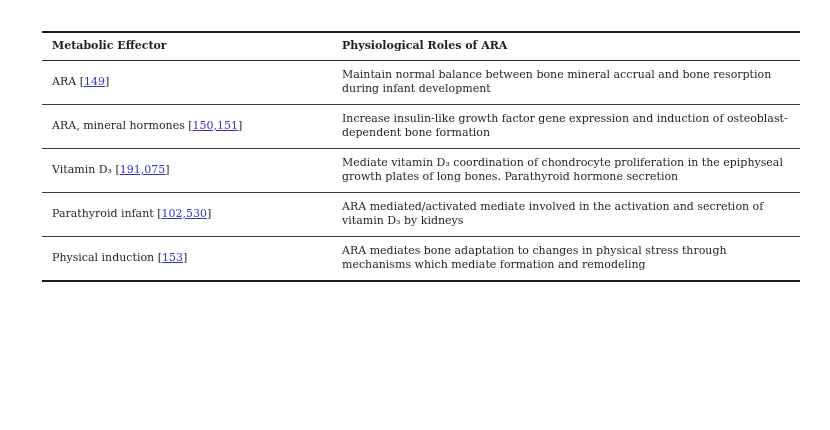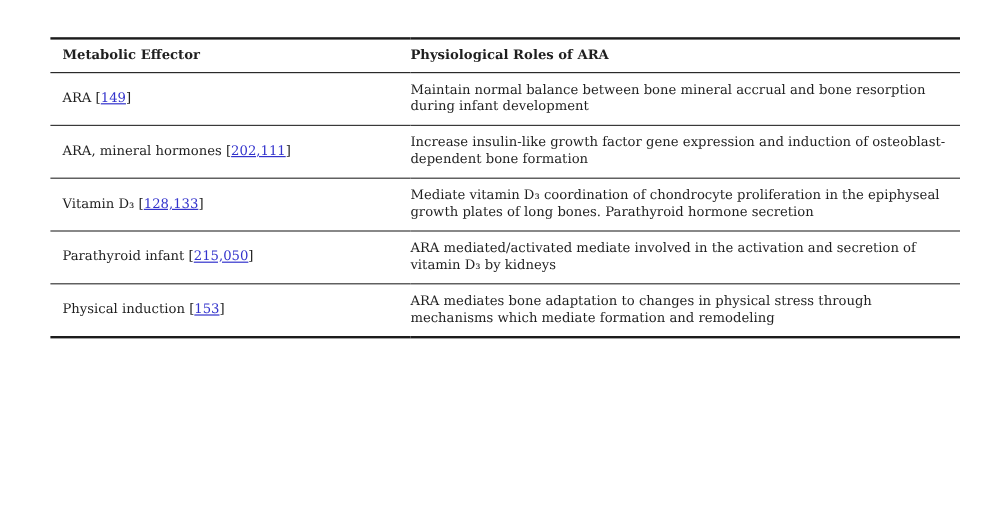--- a/index.html
+++ b/index.html
@@ -69,29 +69,29 @@
         <th>Metabolic Effector</th>
         <th>Physiological Roles of ARA</th>
       </tr>
     </thead>
     <tbody>
       <tr>
         <td><span>ARA </span><span class="bracket">[</span><span class="cite">149</span><span class="bracket">]</span></td>
         <td>Maintain normal balance between bone mineral accrual and bone resorption during infant development</td>
       </tr>
       <tr>
-        <td><span>ARA, mineral hormones </span><span class="bracket">[</span><span class="cite">202,111</span><span class="bracket">]</span></td>
+        <td><span>ARA, mineral hormones </span><span class="bracket">[</span><span class="cite">150,151</span><span class="bracket">]</span></td>
         <td>Increase insulin-like growth factor gene expression and induction of osteoblast-dependent bone formation</td>
       </tr>
       <tr>
-        <td><span>Vitamin D₃ </span><span class="bracket">[</span><span class="cite">128,133</span><span class="bracket">]</span></td>
+        <td><span>Vitamin D₃ </span><span class="bracket">[</span><span class="cite">191,075</span><span class="bracket">]</span></td>
         <td>Mediate vitamin D₃ coordination of chondrocyte proliferation in the epiphyseal growth plates of long bones. Parathyroid hormone secretion</td>
       </tr>
       <tr>
-        <td><span>Parathyroid infant </span><span class="bracket">[</span><span class="cite">215,050</span><span class="bracket">]</span></td>
+        <td><span>Parathyroid infant </span><span class="bracket">[</span><span class="cite">102,530</span><span class="bracket">]</span></td>
         <td>ARA mediated/activated mediate involved in the activation and secretion of vitamin D₃ by kidneys</td>
       </tr>
       <tr>
         <td><span>Physical induction </span><span class="bracket">[</span><span class="cite">153</span><span class="bracket">]</span></td>
         <td>ARA mediates bone adaptation to changes in physical stress through mechanisms which mediate formation and remodeling</td>
       </tr>
     </tbody>
   </table>
 </div>
 

